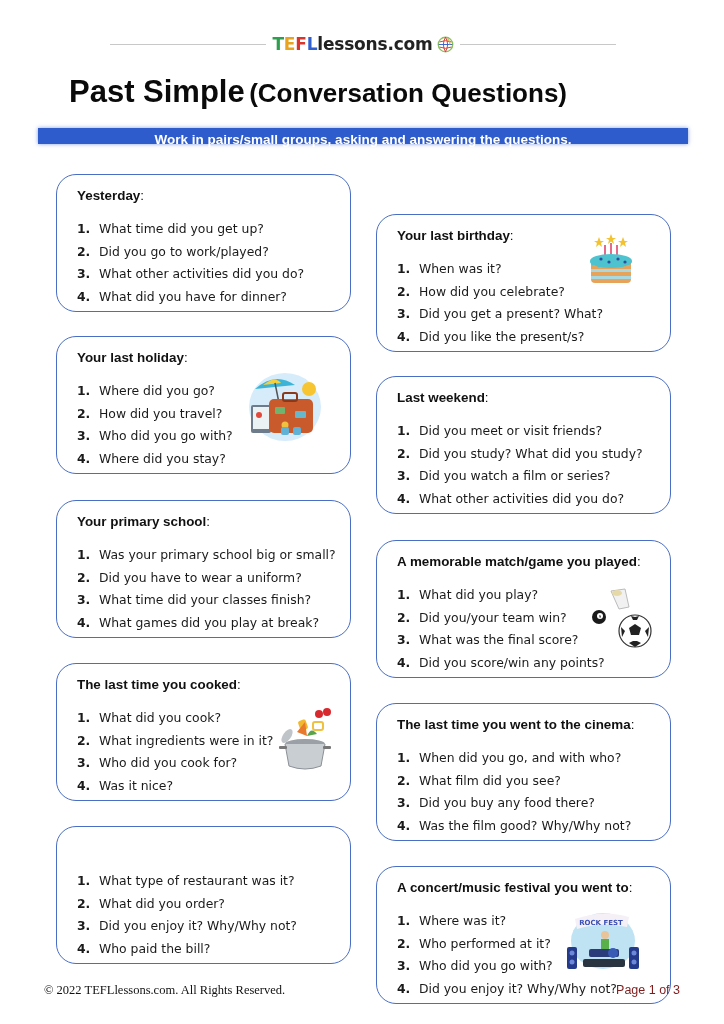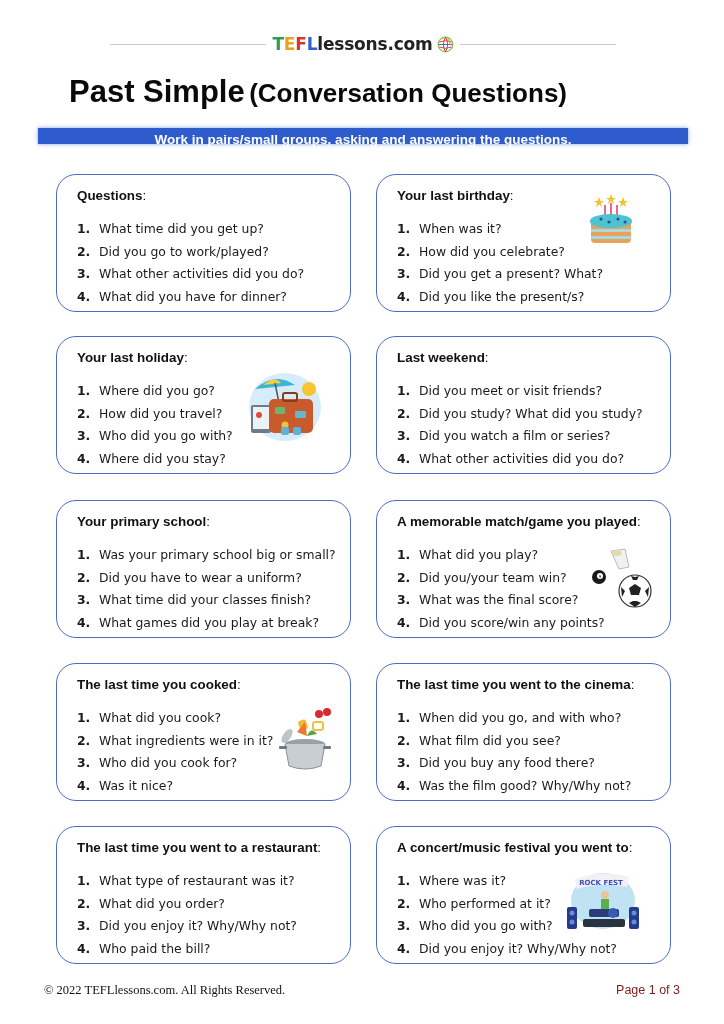--- a/index.html
+++ b/index.html
@@ -29,21 +29,21 @@
           border-radius: 20px; box-sizing: border-box; background: #fff; }
   .card .heading { position: absolute; top: 13px; left: 20px; font-size: 13.4px; font-weight: bold;
                    color: #111; white-space: nowrap; }
   .card .heading .colon { font-weight: normal; }
   .card ol { position: absolute; top: 43px; left: 20px; margin: 0; padding: 0; list-style: none; }
   .card li { font-size: 13.2px; height: 22.6px; line-height: 22.6px; white-space: nowrap;
              font-family: "DejaVu Sans", sans-serif; font-size: 12.4px; color: #1a1a1a; }
   .card li .num { display: inline-block; width: 22px; font-weight: bold; }
   .card .pic { position: absolute; }
 
-  .col-l { left: 56px; } .col-r { left: 376px; }
+  .col-l { left: 56px; } .col-r { left: 376px; margin-top: 40px; }
   .r1 { top: 174px; } .r2 { top: 336px; padding-left: 32px; } .r3 { top: 500px; } .r4 { top: 663px; } .r5 { top: 826px; }
 
   .footer-left { position: absolute; top: 983px; left: 44px; font-size: 12.5px; color: #111; font-family: Liberation Serif, serif; }
   .footer-right { position: absolute; top: 983px; right: 44px; font-size: 12.5px; color: #7f1d1d; }
 </style>
 </head>
 <body>
 
 <div class="logo-row">
   <div class="logo-line"></div>
@@ -64,21 +64,21 @@
 </div>
 
 <div class="title">
   <span class="main">Past Simple</span>
   <span class="sub">(Conversation Questions)</span>
 </div>
 
 <div class="banner">Work in pairs/small groups, asking and answering the questions.</div>
 
 <div class="card col-l r1">
-  <div class="heading"><span>Questions</span><span class="colon">:</span></div>
+  <div class="heading"><span>Yesterday</span><span class="colon">:</span></div>
   <ol>
     <li><span class="num">1.</span><span>What time did you get up?</span></li>
     <li><span class="num">2.</span><span>Did you go to work/played?</span></li>
     <li><span class="num">3.</span><span>What other activities did you do?</span></li>
     <li><span class="num">4.</span><span>What did you have for dinner?</span></li>
   </ol>
 </div>
 
 <div class="card col-r r1">
   <div class="heading"><span>Your last birthday</span><span class="colon">:</span></div>
@@ -202,21 +202,20 @@
   <div class="heading"><span>The last time you went to the cinema</span><span class="colon">:</span></div>
   <ol>
     <li><span class="num">1.</span><span>When did you go, and with who?</span></li>
     <li><span class="num">2.</span><span>What film did you see?</span></li>
     <li><span class="num">3.</span><span>Did you buy any food there?</span></li>
     <li><span class="num">4.</span><span>Was the film good? Why/Why not?</span></li>
   </ol>
 </div>
 
 <div class="card col-l r5">
-  <div class="heading"><span>The last time you went to a restaurant</span><span class="colon">:</span></div>
   <ol>
     <li><span class="num">1.</span><span>What type of restaurant was it?</span></li>
     <li><span class="num">2.</span><span>What did you order?</span></li>
     <li><span class="num">3.</span><span>Did you enjoy it? Why/Why not?</span></li>
     <li><span class="num">4.</span><span>Who paid the bill?</span></li>
   </ol>
 </div>
 
 <div class="card col-r r5">
   <div class="heading"><span>A concert/music festival you went to</span><span class="colon">:</span></div>

